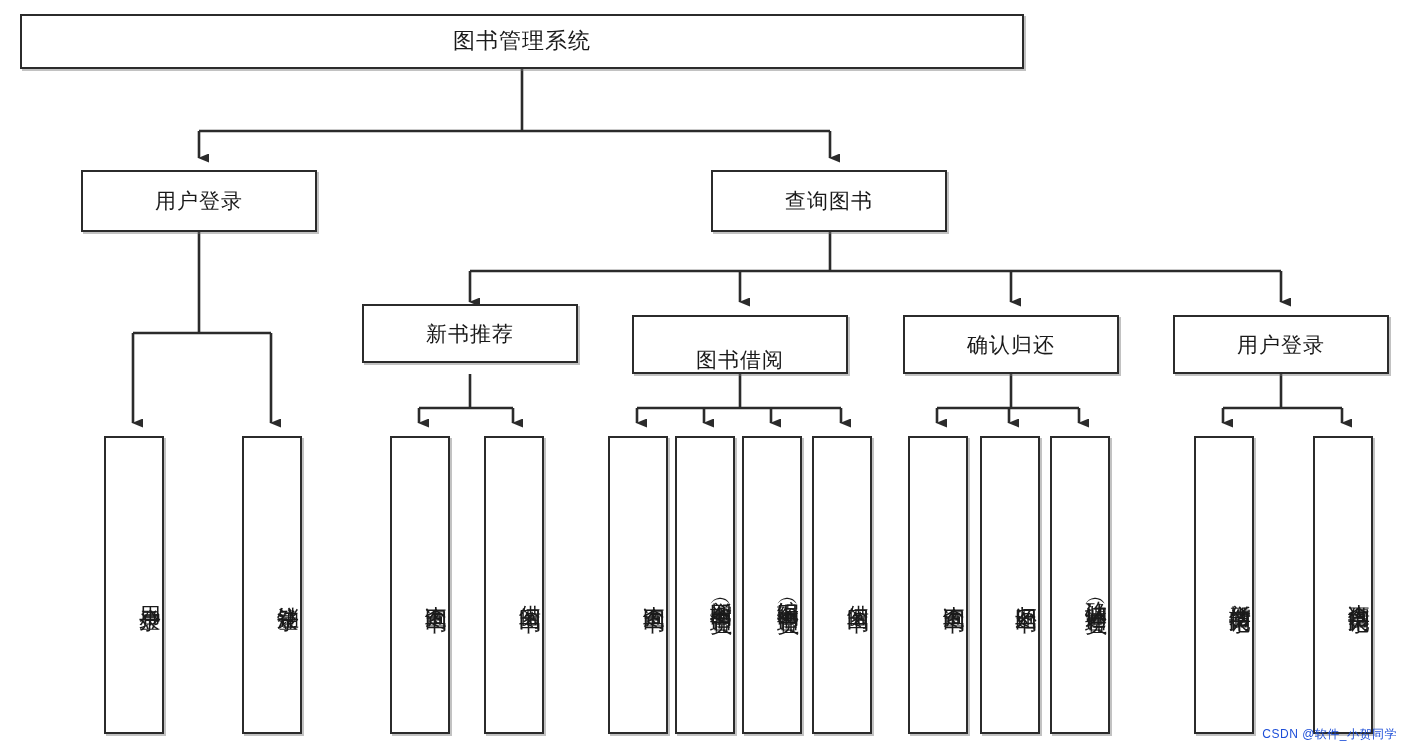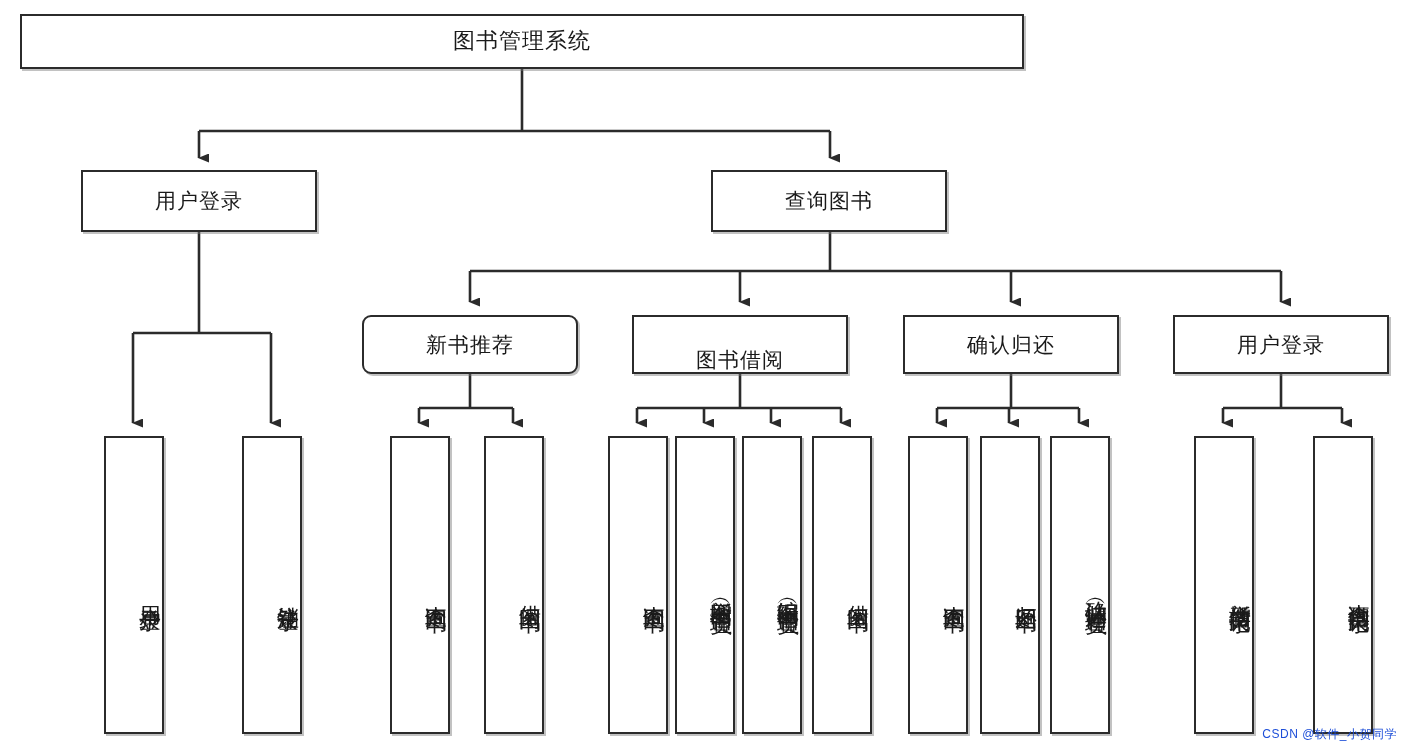--- a/index.html
+++ b/index.html
@@ -129,21 +129,21 @@
     <span>图书管理系统</span>
   </div>
 
   <div class="node h" style="left:81px; top:170px; width:236px; height:62px;">
     <span>用户登录</span>
   </div>
   <div class="node h" style="left:711px; top:170px; width:236px; height:62px;">
     <span>查询图书</span>
   </div>
 
-  <div class="node h" style="left:362px; top:315px; width:216px; height:59px;border-radius:9px;">
+  <div class="node h" style="left:362px; top:304px; width:216px; height:59px;">
     <span>新书推荐</span>
   </div>
   <div class="node h" style="left:632px; top:315px; width:216px; height:59px;align-items:flex-end;">
     <span>图书借阅</span>
   </div>
   <div class="node h" style="left:903px; top:315px; width:216px; height:59px;">
     <span>确认归还</span>
   </div>
   <div class="node h" style="left:1173px; top:315px; width:216px; height:59px;">
     <span>用户登录</span>

